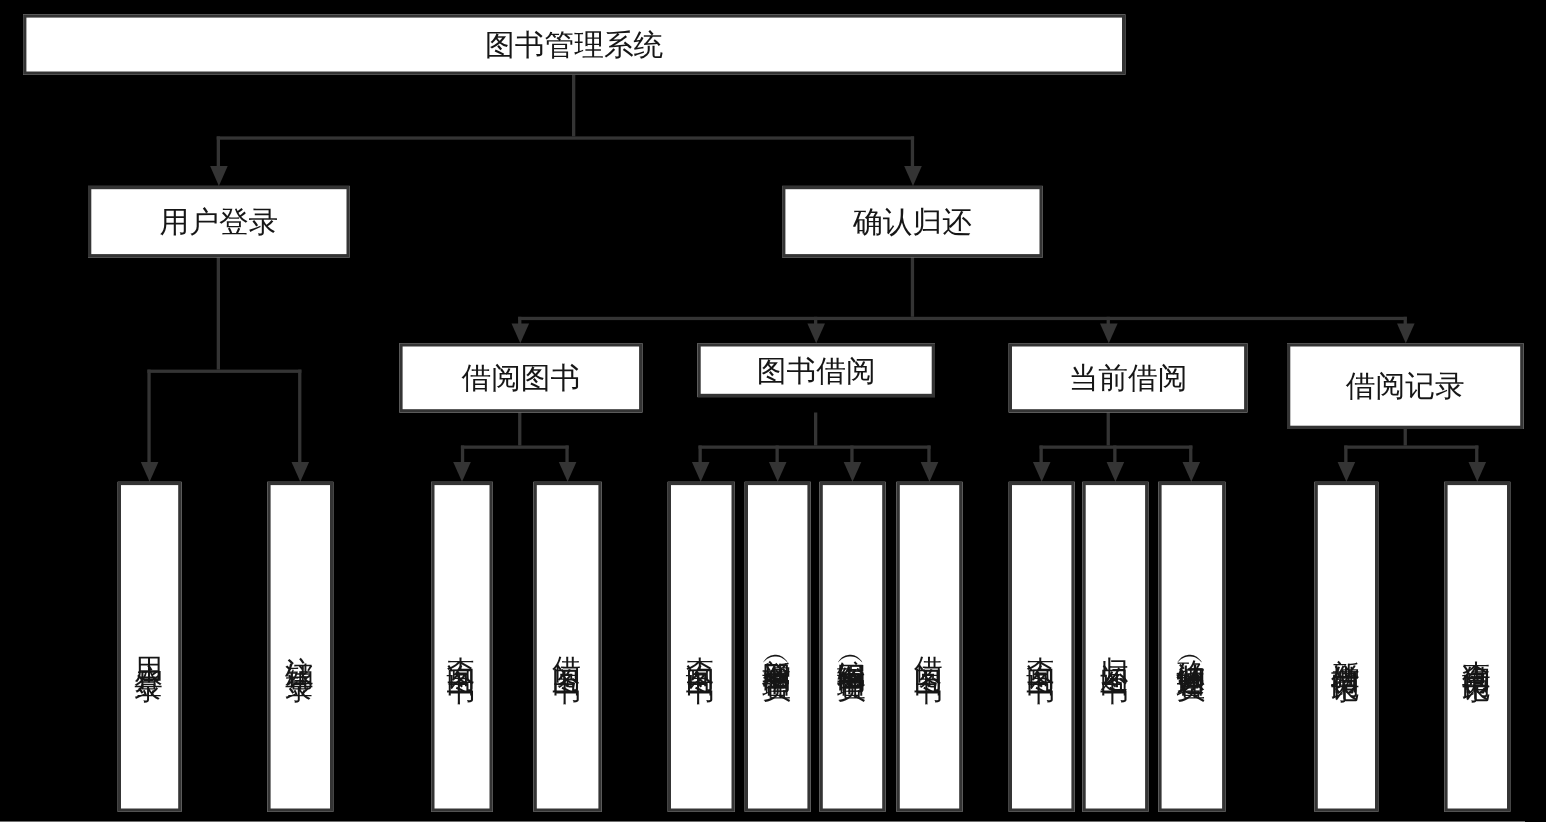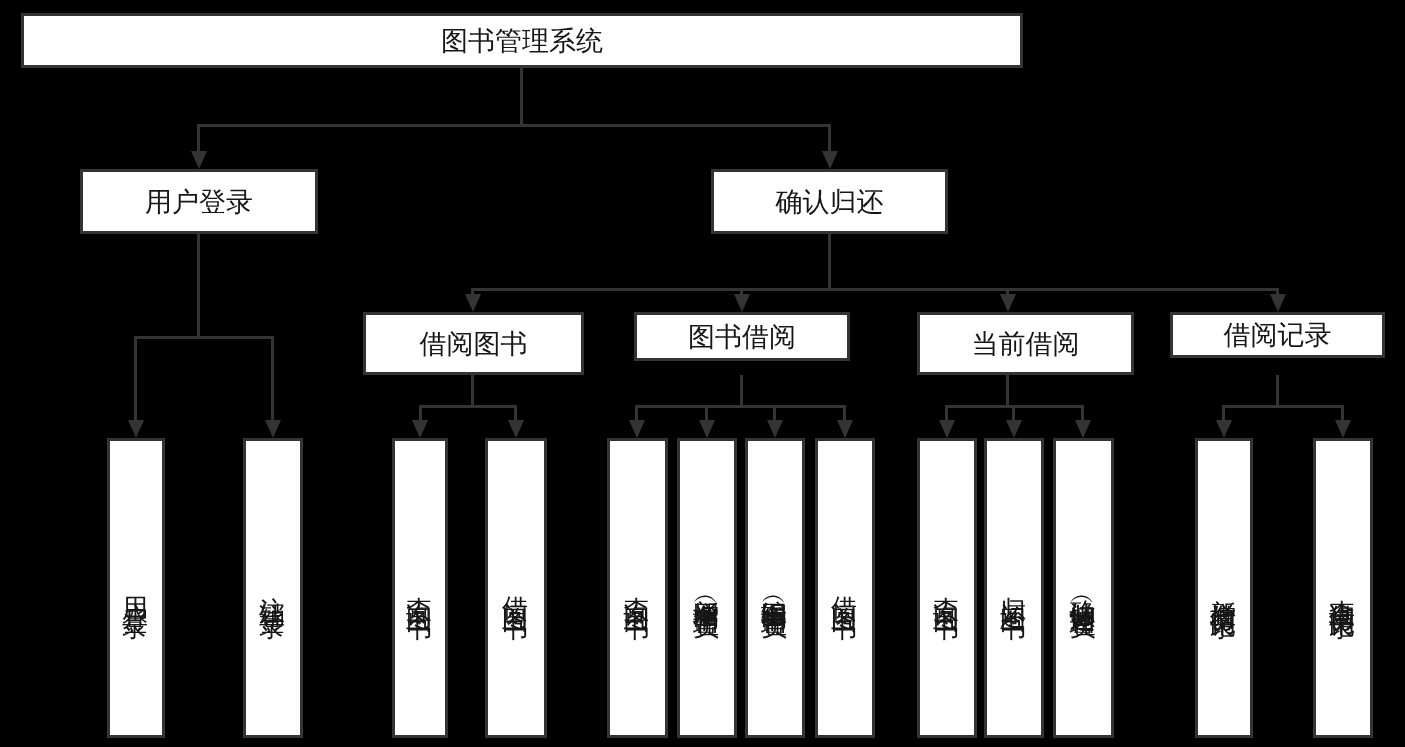--- a/index.html
+++ b/index.html
@@ -60,21 +60,21 @@
 <div id="canvas">
 
   <div class="box" style="left:21px; top:13px; width:1002px; height:55px;">图书管理系统</div>
 
   <div class="box" style="left:80px; top:169px; width:238px; height:65px;">用户登录</div>
   <div class="box" style="left:711px; top:169px; width:237px; height:65px;">确认归还</div>
 
   <div class="box" style="left:363px; top:312px; width:221px; height:63px;">借阅图书</div>
   <div class="box" style="left:634px; top:312px; width:216px; height:49px;">图书借阅</div>
   <div class="box" style="left:900px; top:312px; width:217px; height:63px;margin-left:17px;">当前借阅</div>
-  <div class="box" style="left:1170px; top:312px; width:215px; height:46px;">借阅记录</div>
+  <div class="box" style="left:1170px; top:312px; width:215px; height:78px;">借阅记录</div>
 
   <div class="box vbox vs4" style="left:107px; top:438px; width:58px; height:300px;">用户登录</div>
   <div class="box vbox vs4" style="left:243px; top:438px; width:60px; height:300px;">注销登录</div>
 
   <div class="box vbox vs4" style="left:392px; top:438px; width:56px; height:300px;">查询图书</div>
   <div class="box vbox vs4" style="left:485px; top:438px; width:62px; height:300px;">借阅图书</div>
 
   <div class="box vbox vs4" style="left:607px; top:438px; width:61px; height:300px;">查询图书</div>
   <div class="box vbox vs9" style="left:677px; top:438px; width:60px; height:300px;">新增图书（管理员）</div>
   <div class="box vbox vs9" style="left:745px; top:438px; width:60px; height:300px;">编辑图书（管理员）</div>

